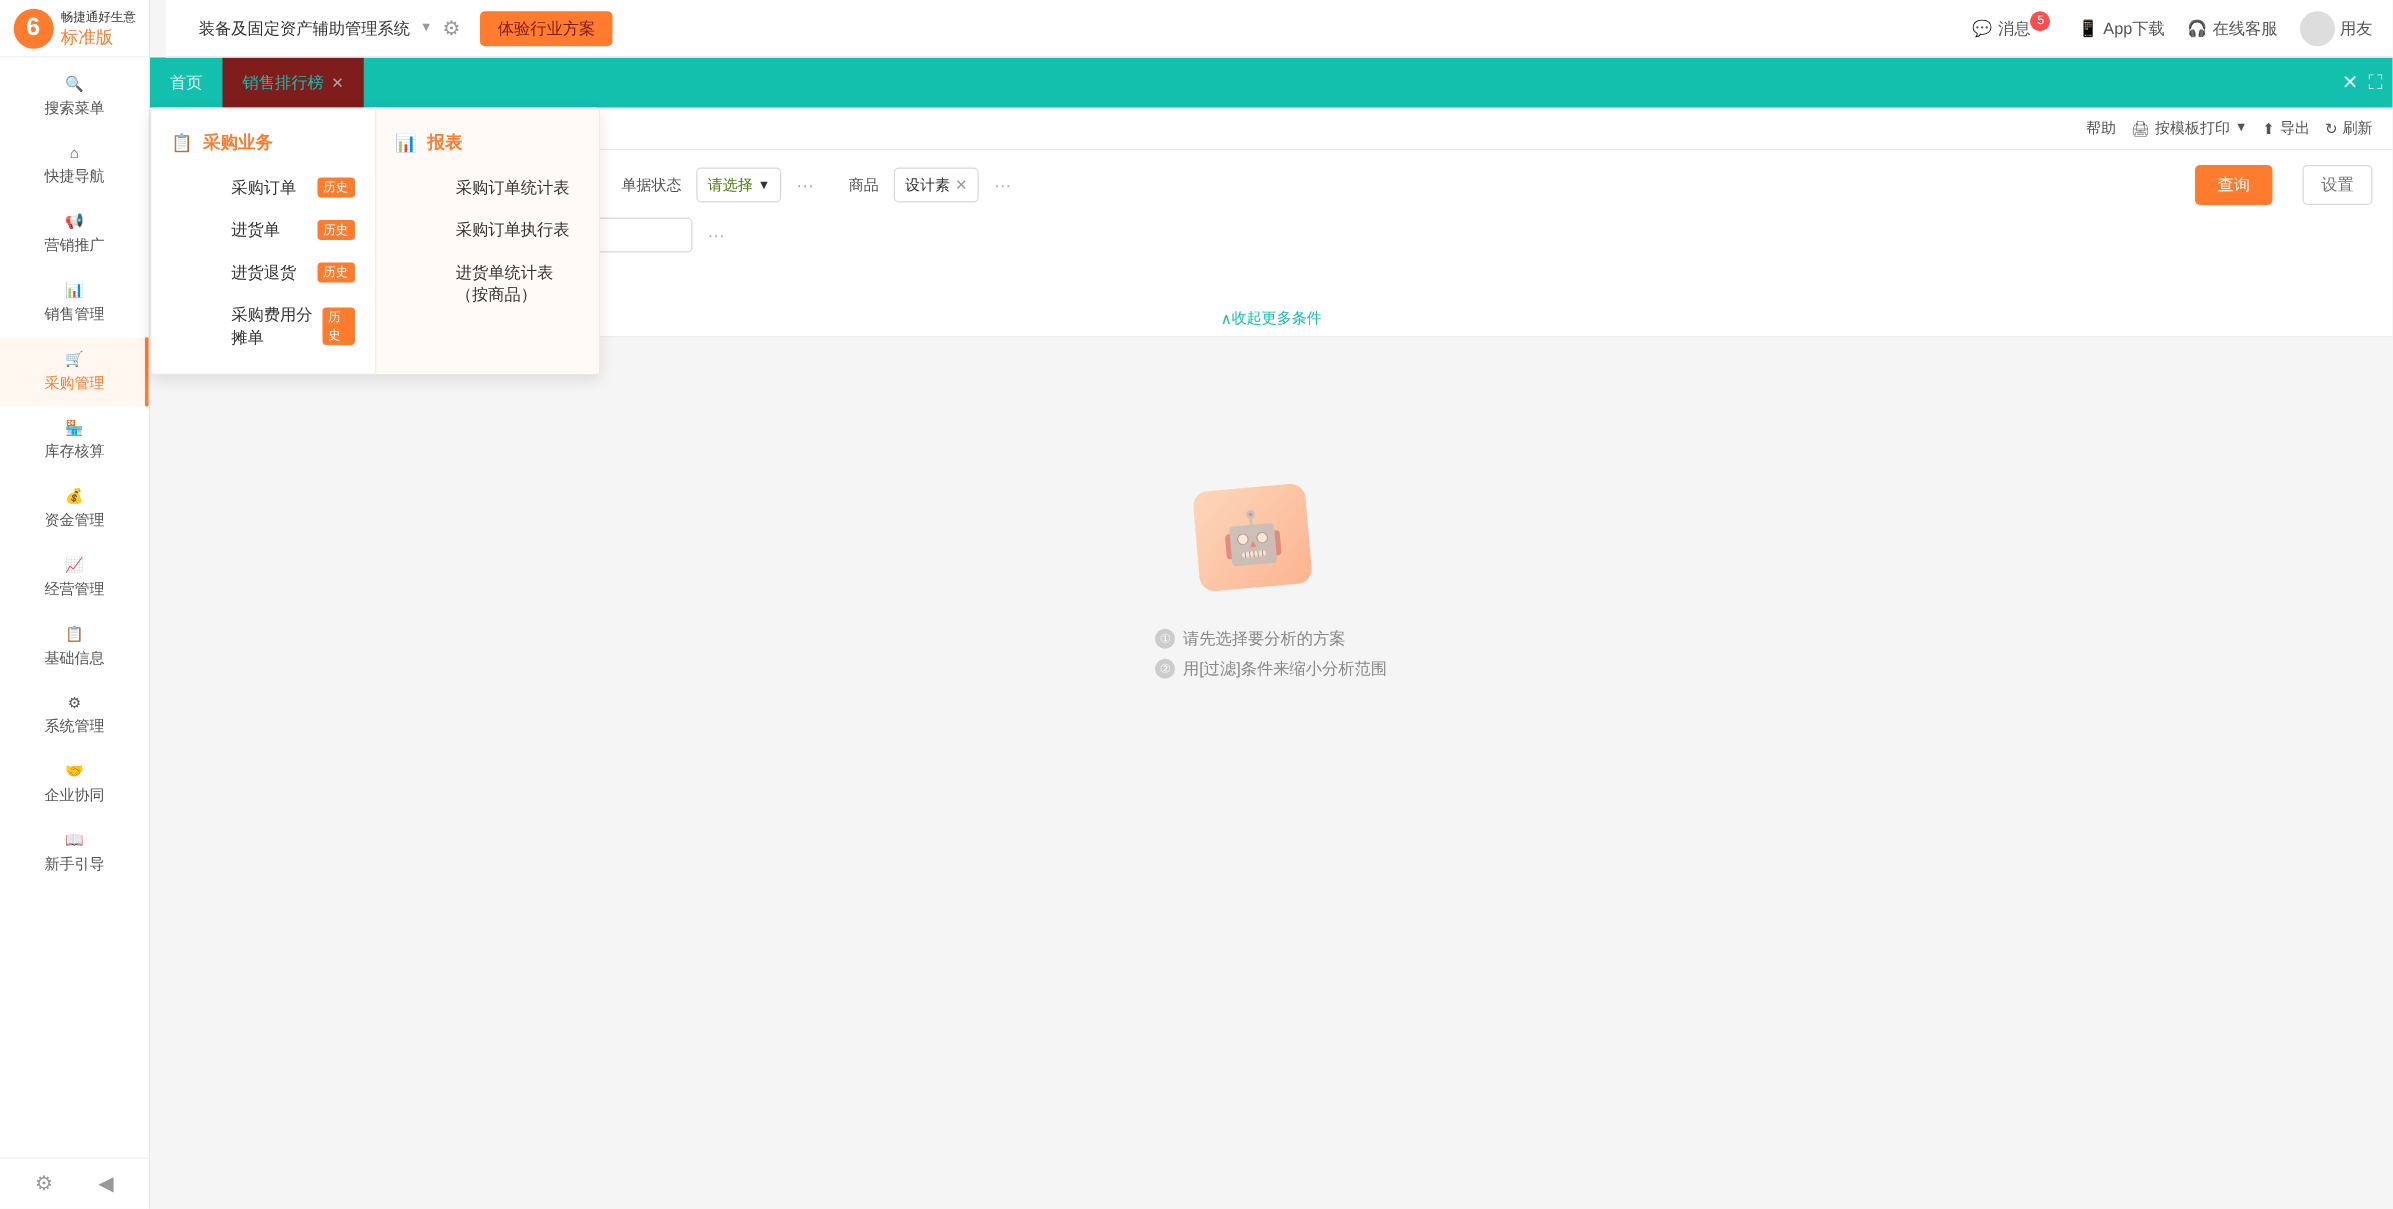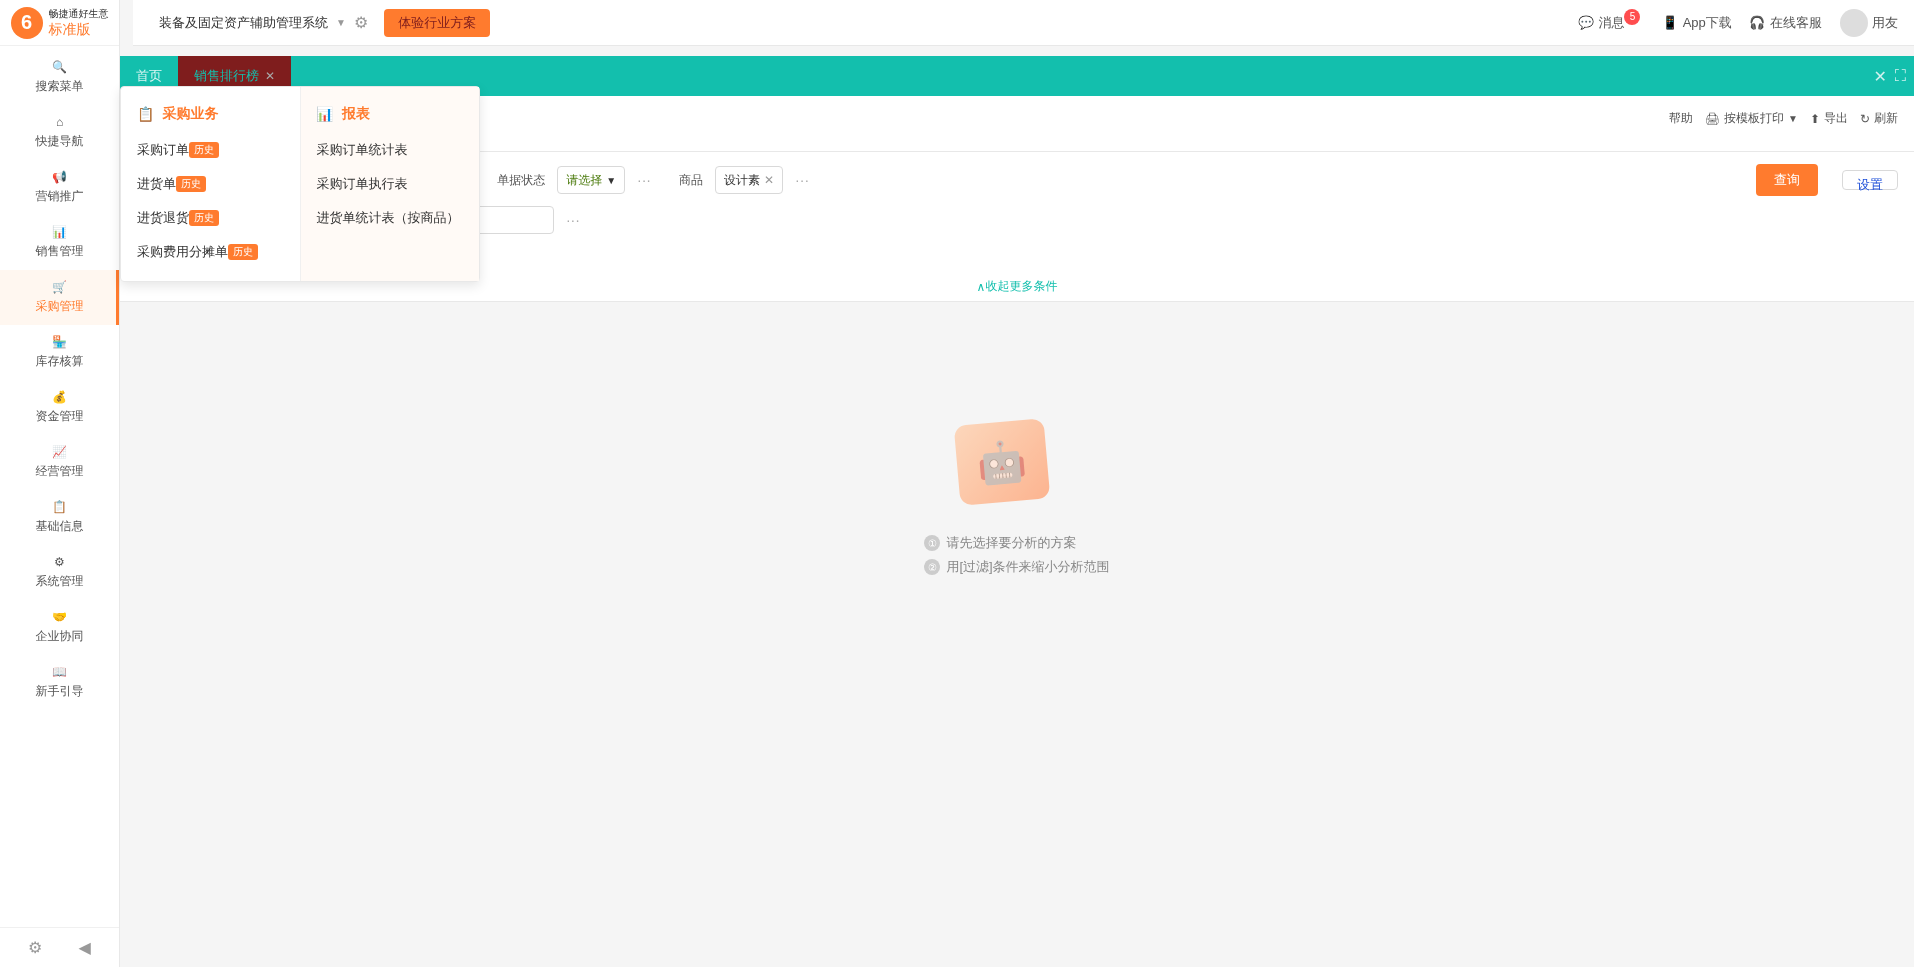--- a/index.html
+++ b/index.html
@@ -73,21 +73,21 @@
     }
 
     
     .tab-bar {
       height: 40px;
       background: #13bfad;
       display: flex;
       align-items: center;
       padding: 0 0 0 0;
       position: fixed;
-      top: 56px; left: 120px; right: 0;
+      top: 46px; left: 120px; right: 0;
       z-index: 99;
     }
     .tab-item {
       height: 40px;
       display: flex;
       align-items: center;
       padding: 0 16px;
       font-size: 13px;
       color: rgba(255,255,255,0.85);
       cursor: pointer;
@@ -235,27 +235,27 @@
       color: #fff;
       border: none;
       border-radius: 4px;
       padding: 5px 18px;
       font-size: 13px;
       cursor: pointer;
       height: 32px;
     }
     .btn-default {
       background: #fff;
-      color: #1d4ed8;
+      color: #737373;
       border: 1px solid #d9d9d9;
       border-radius: 4px;
       padding: 5px 14px;
       font-size: 13px;
       cursor: pointer;
-      height: 20px;
+      height: 32px;
     }
     .collapse-bar {
       display: flex;
       align-items: center;
       justify-content: center;
       padding: 6px;
       font-size: 12px;
       color: #13bfad;
       cursor: pointer;
       background: #fff;
@@ -312,46 +312,47 @@
       align-items: center;
       gap: 8px;
       padding: 6px 16px 10px;
       font-size: 14px;
       font-weight: bold;
       color: #ff7b2e;
     }
     .dropdown-item {
       display: flex;
       align-items: center;
-      justify-content: flex-start;
+      justify-content: space-between;
       padding: 8px 16px;
       font-size: 13px;
       color: #333;
       cursor: pointer;
+      margin-left: 48px;
     }
     .history-badge {
       background: #ff7b2e;
       color: #fff;
       font-size: 10px;
       border-radius: 3px;
       padding: 1px 5px;
     }
 
     .gear-icon { font-size: 16px; color: #999; cursor: pointer; }
     .arrow-down { font-size: 10px; color: #999; }
 
     .filter-section {
       background: #fff;
       padding: 0 16px 0;
     }
     .toolbar-section {
       display: flex;
       align-items: center;
       justify-content: flex-end;
-      padding: 24px 16px;
+      padding: 8px 16px;
       background: #fff;
       gap: 12px;
       border-bottom: 1px solid #e8e8e8;
     }
   </style>
 </head>
 <body>
 
 <div class="sidebar">
   <div class="sidebar-logo">

